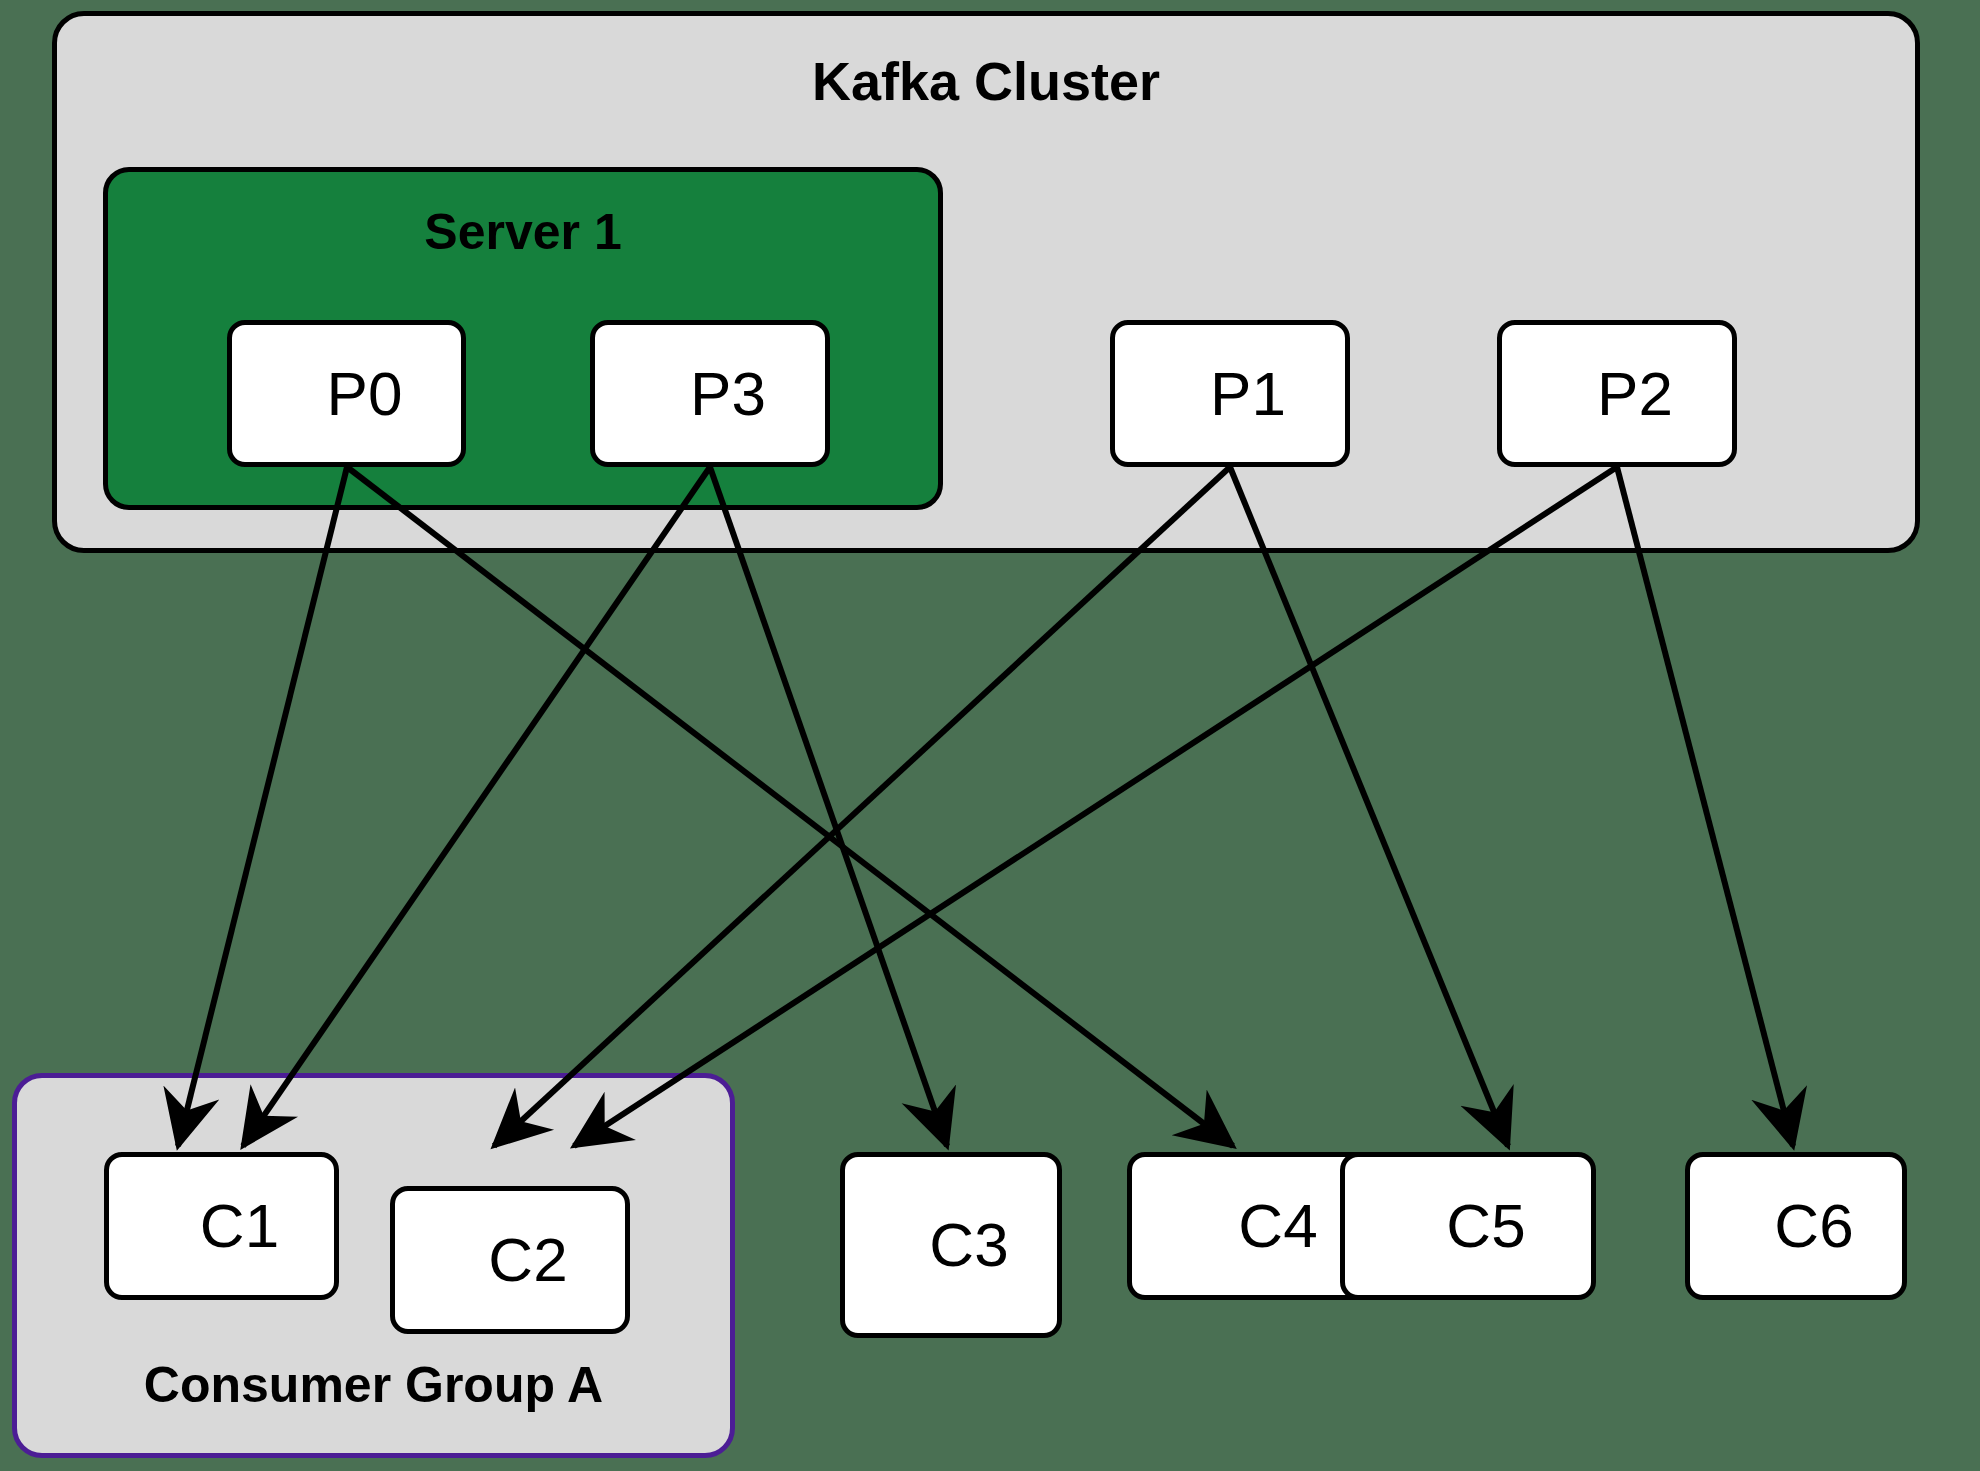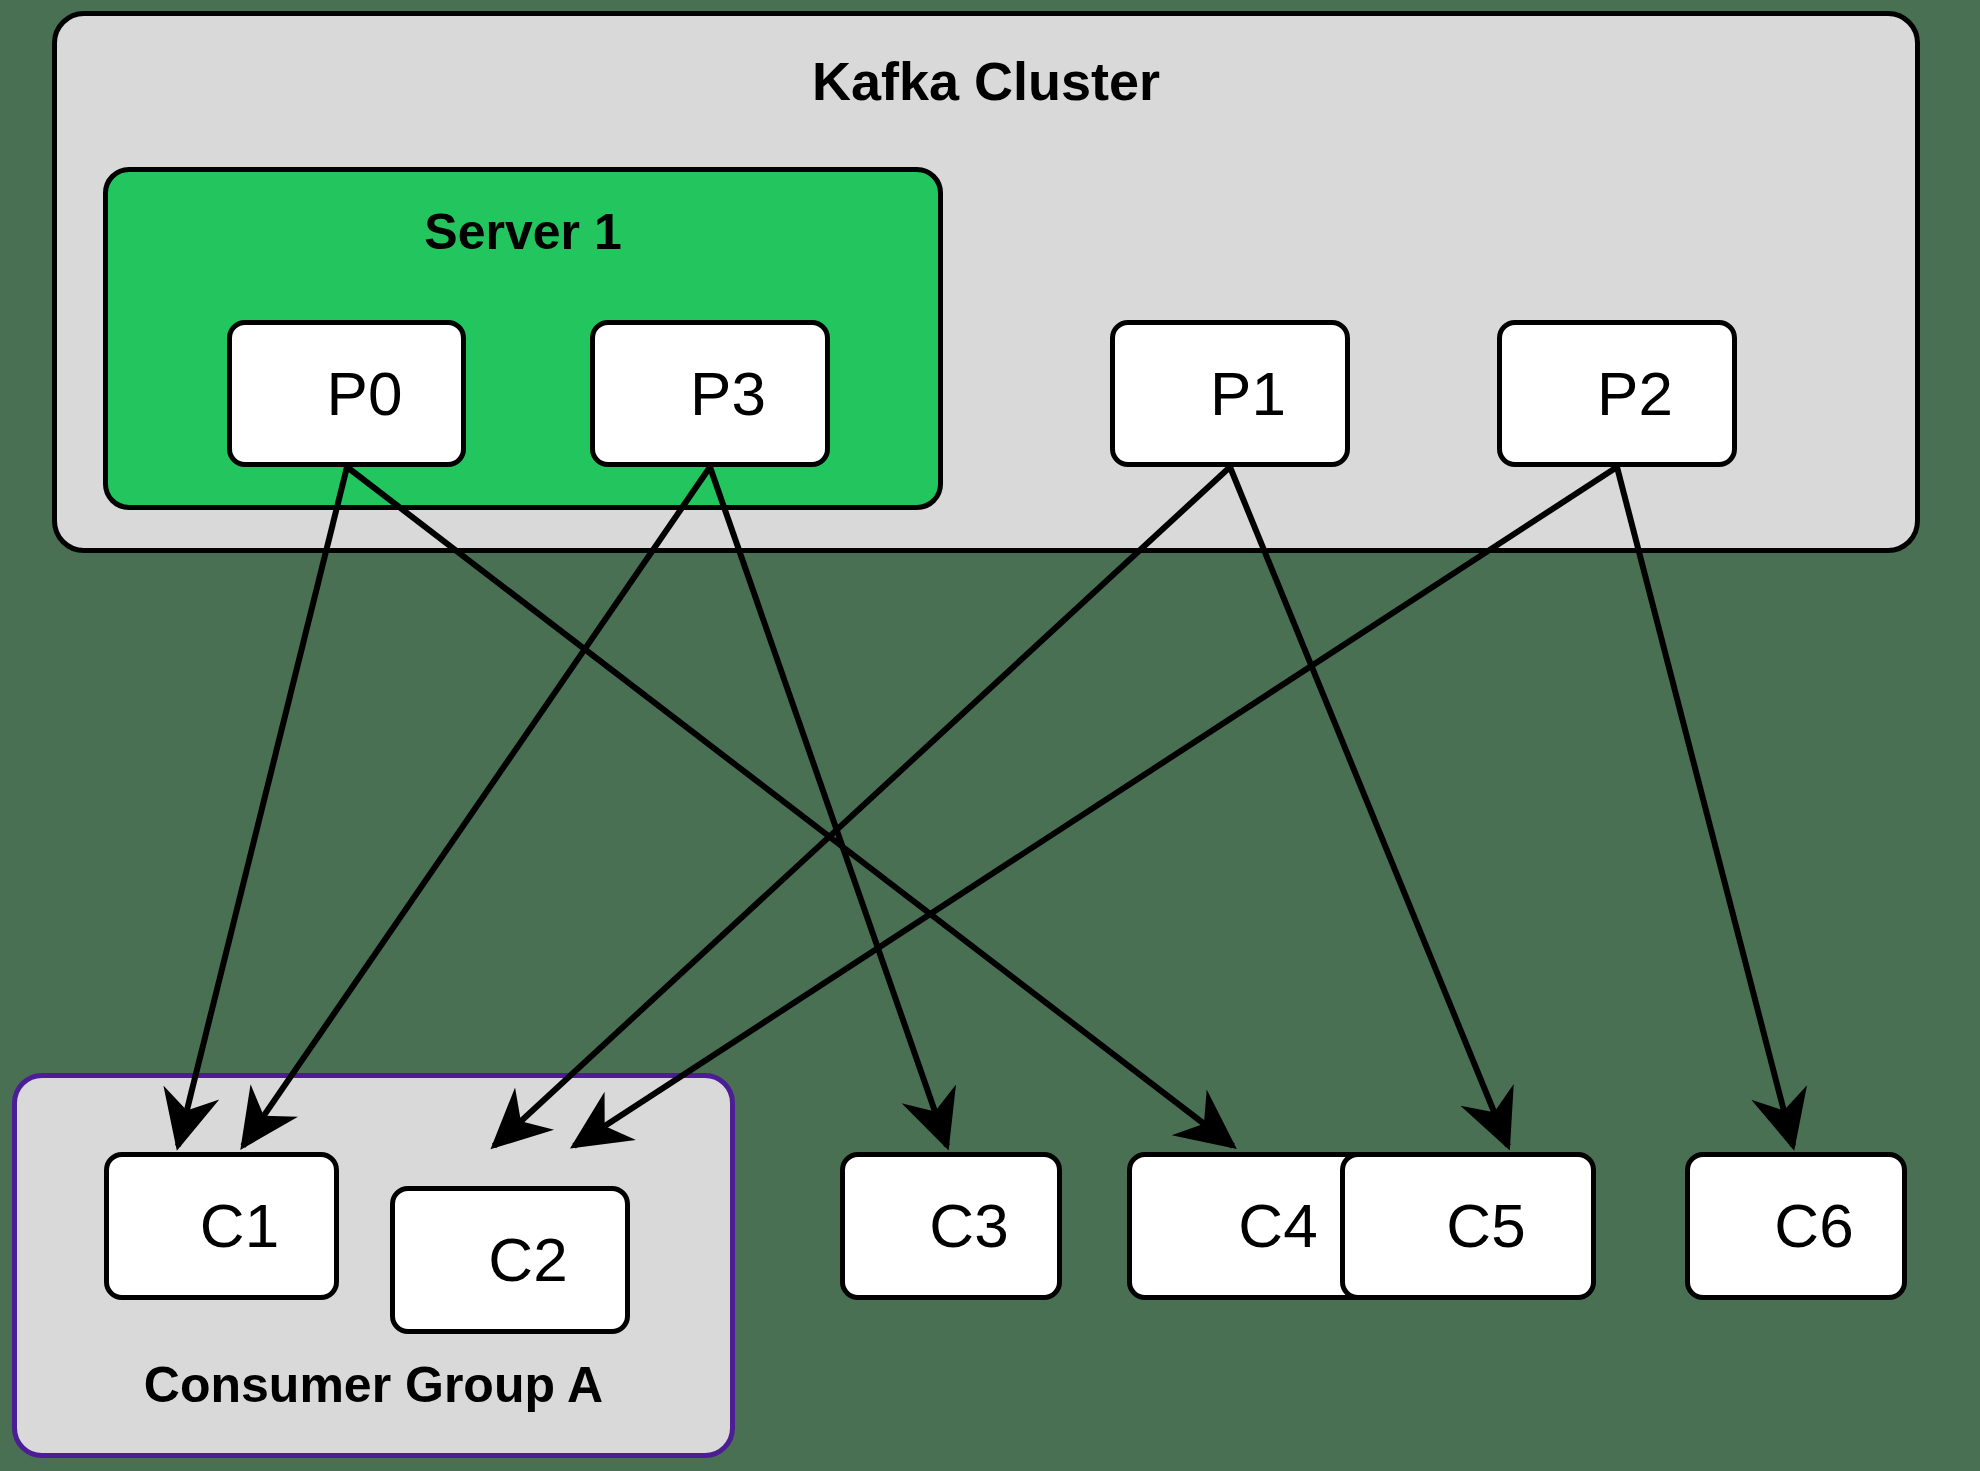--- a/index.html
+++ b/index.html
@@ -30,21 +30,21 @@
   
   .cluster-box {
     position: absolute;
     background: #d9d9d9;
     border: 5px solid #000000;
     border-radius: 32px;
     box-sizing: border-box;
   }
   .server-box {
     position: absolute;
-    background: #22c55e;
+    background: #15803d;
     border: 5px solid #000000;
     border-radius: 26px;
     box-sizing: border-box;
   }
   .group-box {
     position: absolute;
     background: #d9d9d9;
     border: 5px solid #4c1d95;
     border-radius: 30px;
     box-sizing: border-box;
@@ -126,21 +126,21 @@
 
   <div class="node-box" style="left:104px; top:1152px; width:235px; height:148px;">
     <span class="node-label">C1</span>
   </div>
 
   <div class="node-box" style="left:390px; top:1152px; width:240px; height:148px;margin-top:34px;">
     <span class="node-label">C2</span>
   </div>
 
 
-  <div class="node-box" style="left:840px; top:1152px; width:222px; height:148px;">
+  <div class="node-box" style="left:840px; top:1152px; width:222px; height:186px;">
     <span class="node-label">C3</span>
   </div>
 
   <div class="node-box" style="left:1127px; top:1152px; width:266px; height:148px;">
     <span class="node-label">C4</span>
   </div>
 
   <div class="node-box" style="left:1340px; top:1152px; width:256px; height:148px;">
     <span class="node-label">C5</span>
   </div>

